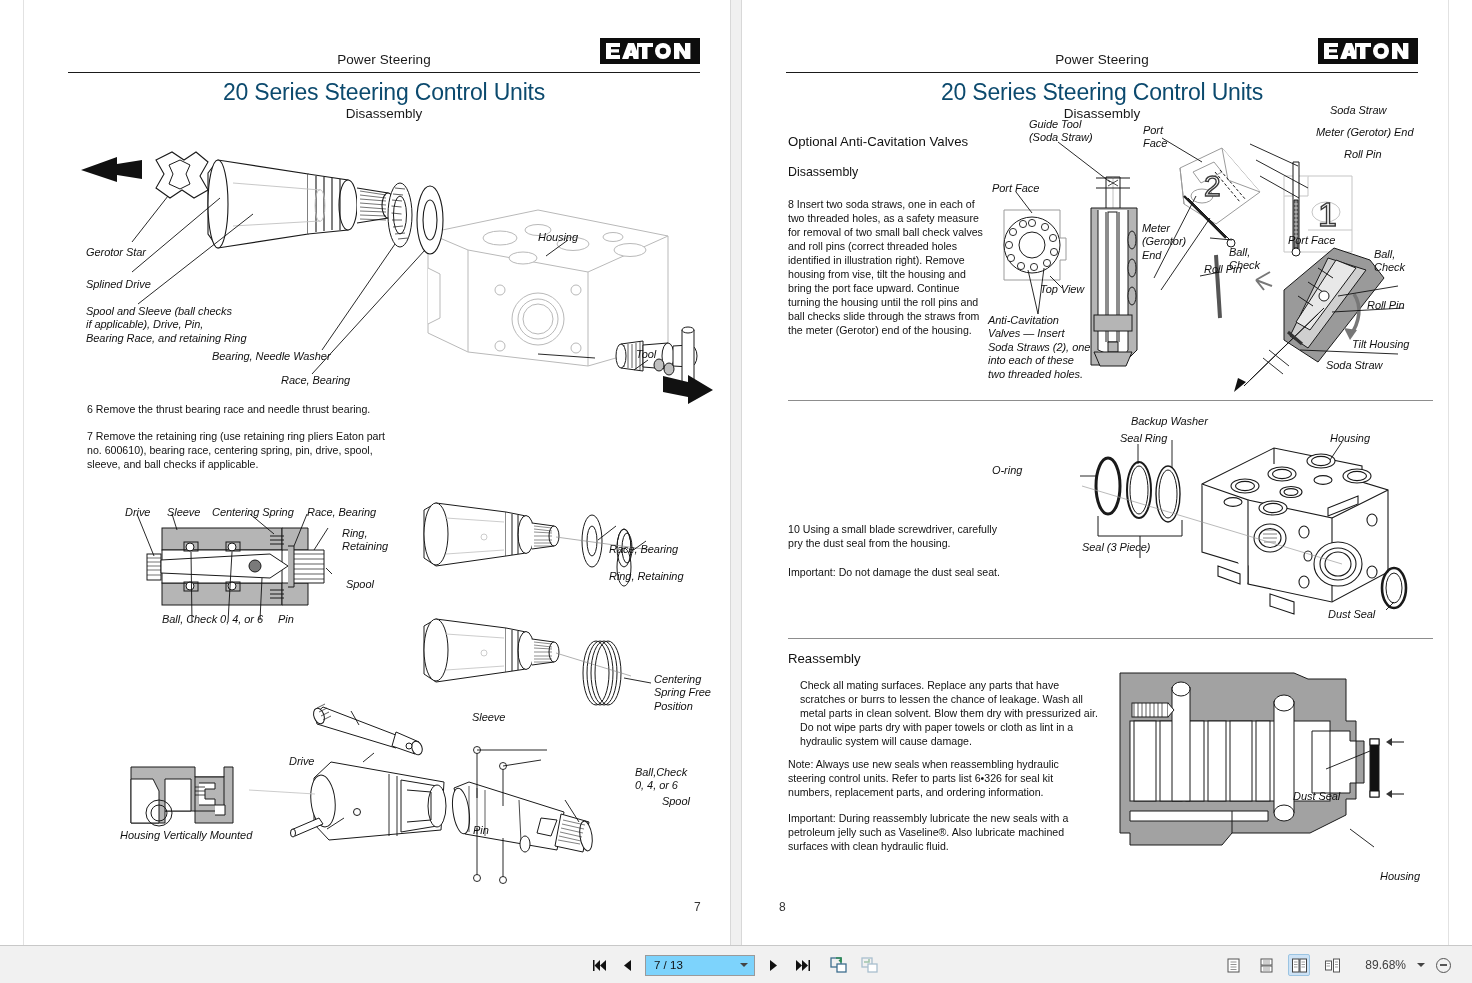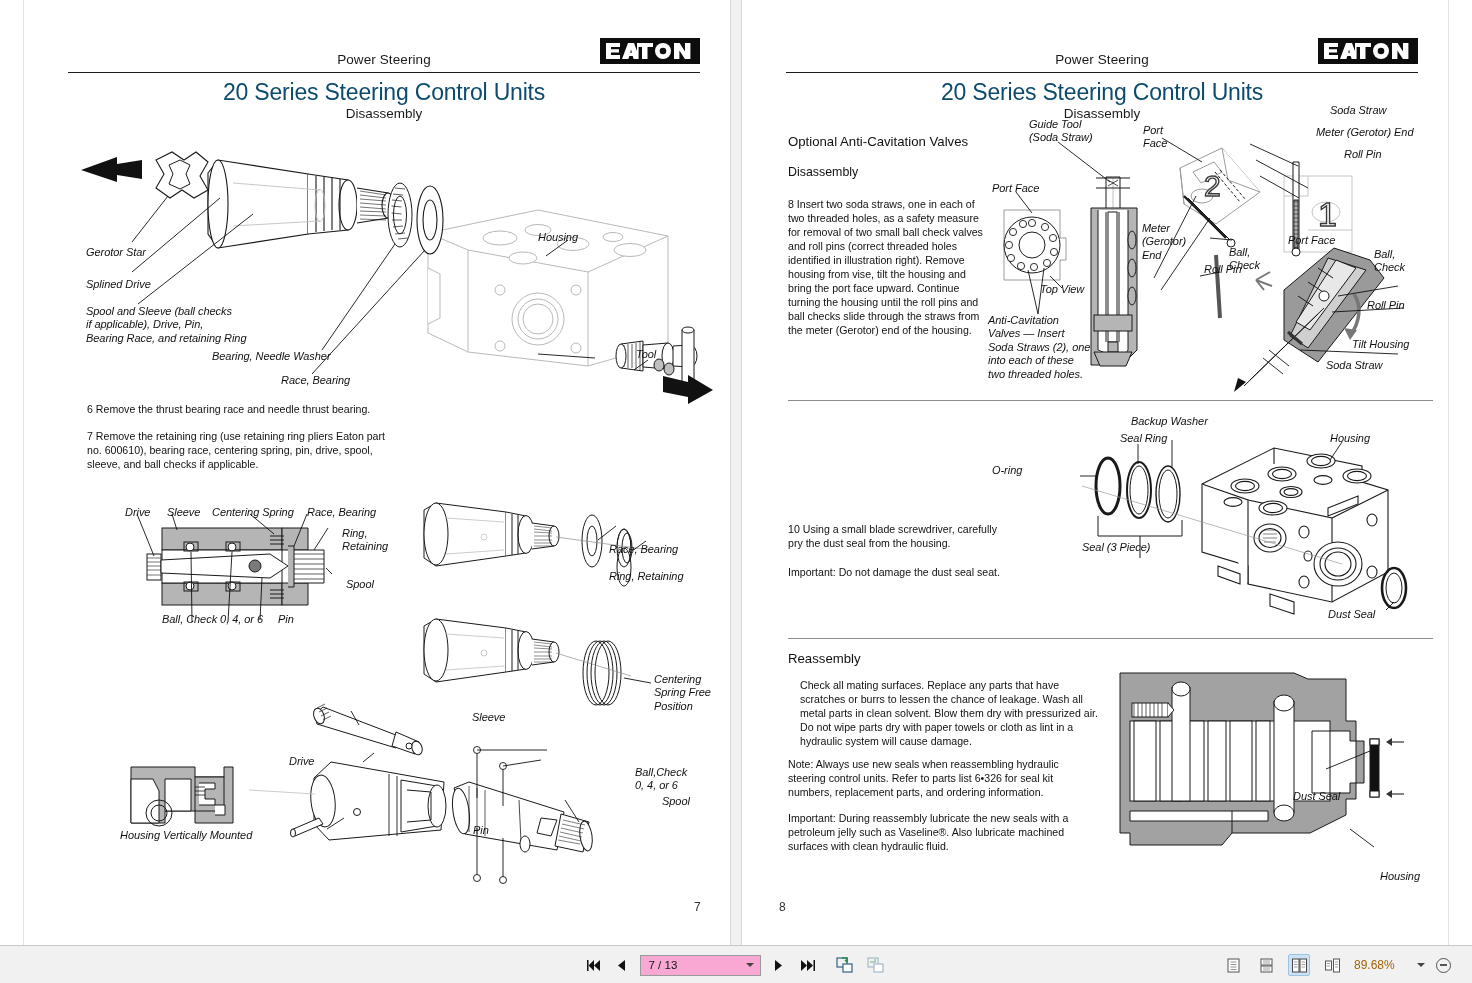--- a/index.html
+++ b/index.html
@@ -98,35 +98,35 @@
   .tb-right {
     position:absolute; right:8px; top:0; height:38px;
     display:flex; align-items:center; gap:11px;
   }
   .tbtn {
     width:18px; height:20px; display:flex; align-items:center; justify-content:center;
     cursor:pointer; background:transparent; border:none; padding:0;
   }
   .tbtn svg { display:block; }
   .pagebox {
-    width:121px; height:21px; background:#f9a8d4; border:1px solid #9a9a9a;
+    width:110px; height:21px; background:#7dd3fc; border:1px solid #9a9a9a;
     display:flex; align-items:center; position:relative;
     font-size:11.5px; color:#111; padding-left:8px;
   }
   .pagebox .caret {
     position:absolute; right:6px; top:50%; margin-top:-2px;
     width:0;height:0;border-left:4px solid transparent;border-right:4px solid transparent;
     border-top:4px solid #444;
   }
   .viewmode {
     width:22px;height:22px;display:flex;align-items:center;justify-content:center;
     cursor:pointer; border:1px solid transparent; border-radius:2px;
   }
   .viewmode.active { background:#cde2f5; border-color:#9bc4e2; }
-  .zoomval { font-size:12px; color:#a16207; min-width:52px; }
+  .zoomval { font-size:12px; color:#404040; min-width:52px; text-align:right; }
   .smallcaret { width:0;height:0;border-left:4px solid transparent;border-right:4px solid transparent;border-top:4px solid #444; }
   .circbtn {
     width:15px;height:15px;border:1.3px solid #555;border-radius:50%;
     display:flex;align-items:center;justify-content:center;cursor:pointer;
   }
   .circbtn .bar { width:7px;height:1.4px;background:#555; }
   .zoomtrack { width:2px;height:2px; }
 </style>
 </head>
 <body>

